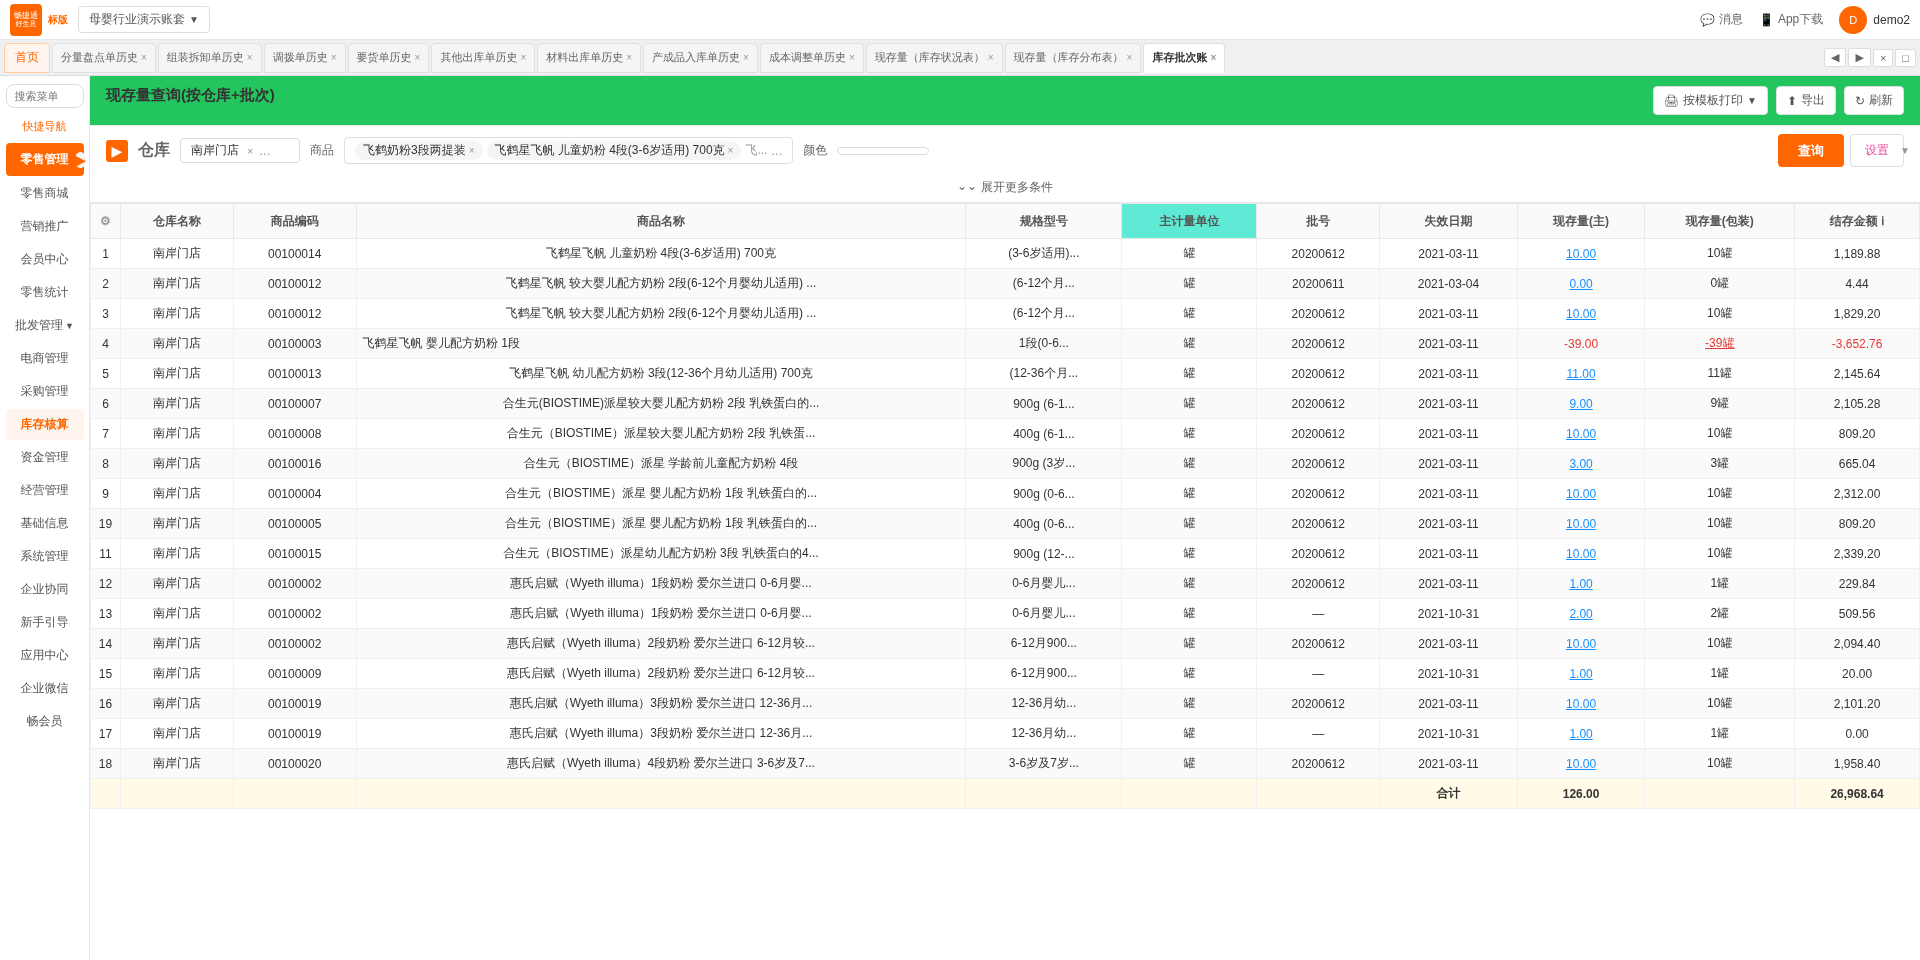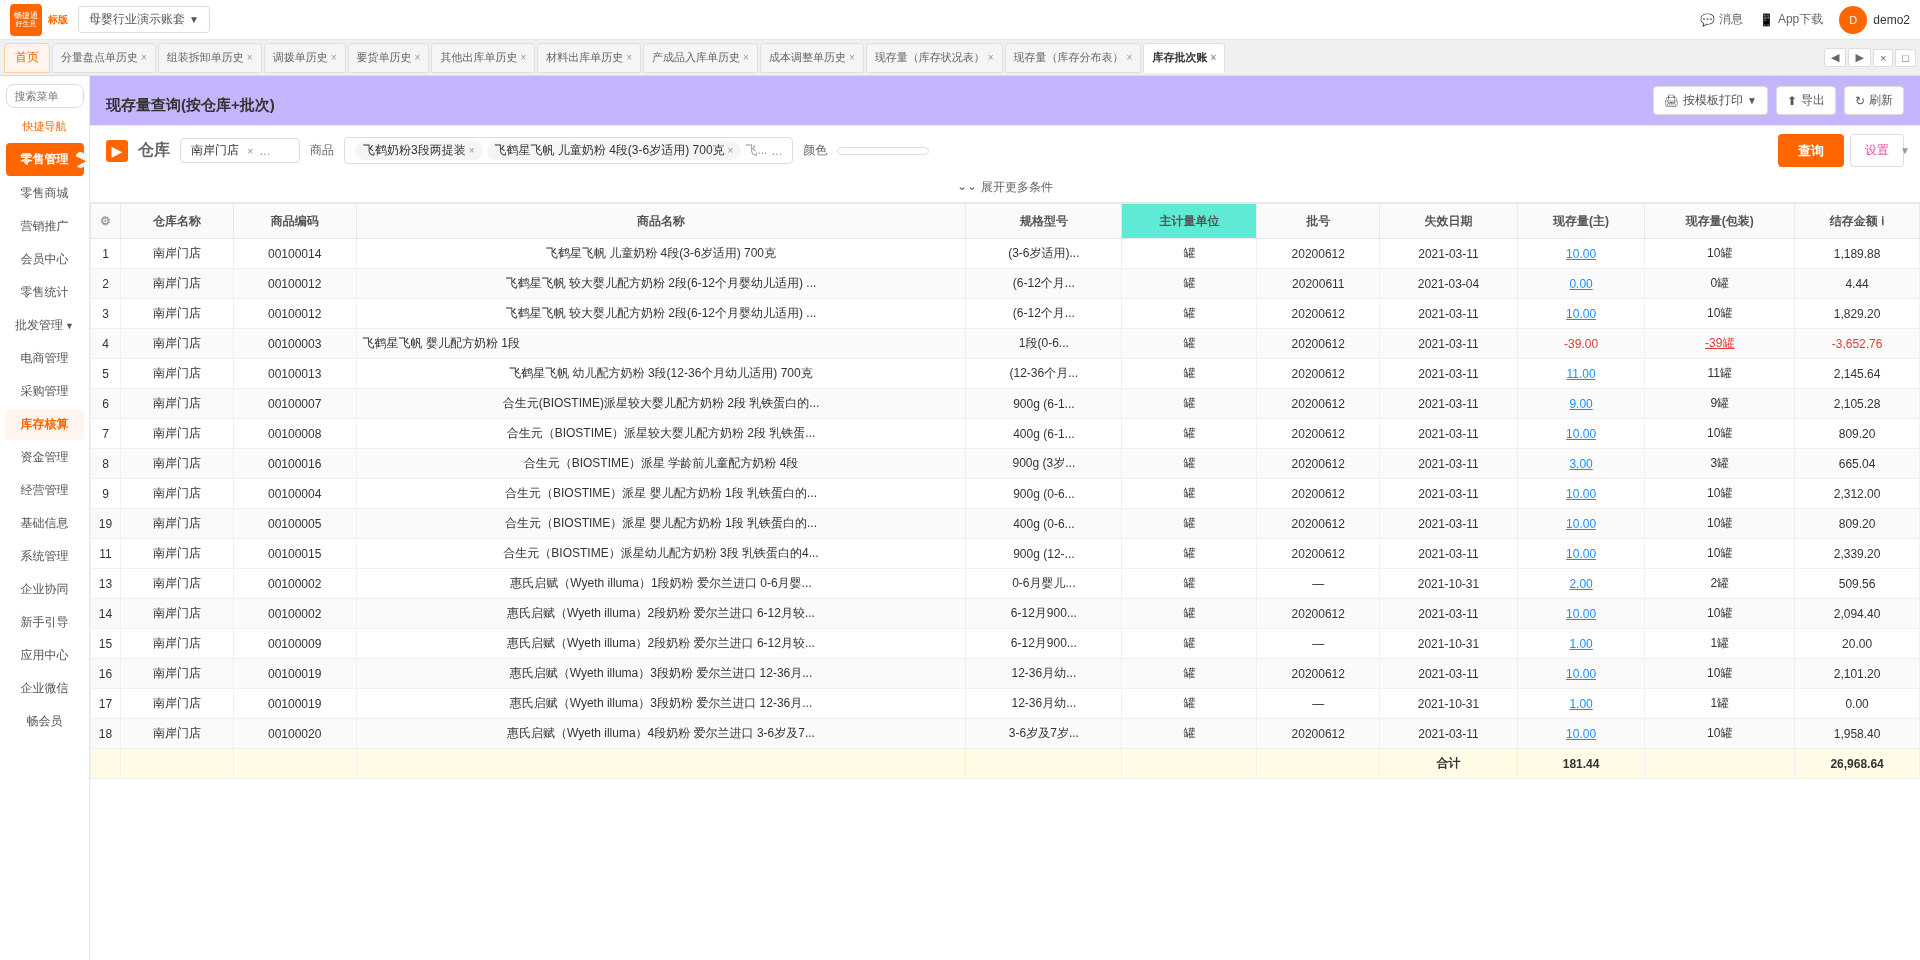--- a/index.html
+++ b/index.html
@@ -126,21 +126,21 @@
     <div style="width:78px; padding:7px 4px; text-align:center; cursor:pointer; border-radius:4px; font-size:12px; color:#555; margin-bottom:2px;">系统管理</div>
     <div style="width:78px; padding:7px 4px; text-align:center; cursor:pointer; border-radius:4px; font-size:12px; color:#555; margin-bottom:2px;">企业协同</div>
     <div style="width:78px; padding:7px 4px; text-align:center; cursor:pointer; border-radius:4px; font-size:12px; color:#555; margin-bottom:2px;">新手引导</div>
     <div style="width:78px; padding:7px 4px; text-align:center; cursor:pointer; border-radius:4px; font-size:12px; color:#555; margin-bottom:2px;">应用中心</div>
     <div style="width:78px; padding:7px 4px; text-align:center; cursor:pointer; border-radius:4px; font-size:12px; color:#555; margin-bottom:2px;">企业微信</div>
     <div style="width:78px; padding:7px 4px; text-align:center; cursor:pointer; border-radius:4px; font-size:12px; color:#555; margin-bottom:2px;">畅会员</div>
   </div>
 
   <div style="flex:1; display:flex; flex-direction:column; overflow:hidden; background:#f5f5f5;">
 
-    <div style="background:#c4b5fd; padding:10px 16px; display:flex; align-items:flex-end; justify-content:space-between; border-bottom:1px solid #e8e8e8;">
+    <div style="background:#22c55e; padding:10px 16px; display:flex; align-items:flex-start; justify-content:space-between; border-bottom:1px solid #e8e8e8;">
       <h2 style="font-size:15px; font-weight:bold; color:#333;">现存量查询(按仓库+批次)</h2>
       <div style="display:flex; align-items:center; gap:8px;">
         <button style="display:flex; align-items:center; gap:4px; padding:5px 10px; border:1px solid #ddd; border-radius:4px; cursor:pointer; font-size:12px; color:#555; background:#fff;">
           <span>🖨</span>
           <span>按模板打印</span>
           <span style="font-size:10px;">▼</span>
         </button>
         <button style="display:flex; align-items:center; gap:4px; padding:5px 10px; border:1px solid #ddd; border-radius:4px; cursor:pointer; font-size:12px; color:#555; background:#fff;">
           <span>⬆</span>
           <span>导出</span>
@@ -351,20 +351,33 @@
               <td style="border: 1px solid rgb(240, 240, 240); padding: 6px; text-align: center; color: rgb(51, 51, 51);">00100015</td>
               <td style="border: 1px solid rgb(240, 240, 240); padding: 6px; text-align: center; color: rgb(51, 51, 51);">合生元（BIOSTIME）派星幼儿配方奶粉 3段 乳铁蛋白的4...</td>
               <td style="border: 1px solid rgb(240, 240, 240); padding: 6px; text-align: center; color: rgb(51, 51, 51);">900g (12-...</td>
               <td style="border: 1px solid rgb(240, 240, 240); padding: 6px; text-align: center; color: rgb(51, 51, 51);">罐</td>
               <td style="border: 1px solid rgb(240, 240, 240); padding: 6px; text-align: center; color: rgb(51, 51, 51);">20200612</td>
               <td style="border: 1px solid rgb(240, 240, 240); padding: 6px; text-align: center; color: rgb(51, 51, 51);">2021-03-11</td>
               <td style="border: 1px solid rgb(240, 240, 240); padding: 6px; text-align: center; color: rgb(24, 144, 255); text-decoration: underline; cursor: pointer;">10.00</td>
               <td style="border: 1px solid rgb(240, 240, 240); padding: 6px; text-align: center; color: rgb(51, 51, 51);">10罐</td>
               <td style="border: 1px solid rgb(240, 240, 240); padding: 6px; text-align: center; color: rgb(51, 51, 51);">2,339.20</td>
             </tr>
+            <tr style="background: rgb(250, 250, 250);">
+              <td style="border: 1px solid rgb(240, 240, 240); padding: 6px; text-align: center; color: rgb(51, 51, 51);">12</td>
+              <td style="border: 1px solid rgb(240, 240, 240); padding: 6px; text-align: center; color: rgb(51, 51, 51);">南岸门店</td>
+              <td style="border: 1px solid rgb(240, 240, 240); padding: 6px; text-align: center; color: rgb(51, 51, 51);">00100002</td>
+              <td style="border: 1px solid rgb(240, 240, 240); padding: 6px; text-align: center; color: rgb(51, 51, 51);">惠氏启赋（Wyeth illuma）1段奶粉 爱尔兰进口 0-6月婴...</td>
+              <td style="border: 1px solid rgb(240, 240, 240); padding: 6px; text-align: center; color: rgb(51, 51, 51);">0-6月婴儿...</td>
+              <td style="border: 1px solid rgb(240, 240, 240); padding: 6px; text-align: center; color: rgb(51, 51, 51);">罐</td>
+              <td style="border: 1px solid rgb(240, 240, 240); padding: 6px; text-align: center; color: rgb(51, 51, 51);">20200612</td>
+              <td style="border: 1px solid rgb(240, 240, 240); padding: 6px; text-align: center; color: rgb(51, 51, 51);">2021-03-11</td>
+              <td style="border: 1px solid rgb(240, 240, 240); padding: 6px; text-align: center; color: rgb(24, 144, 255); text-decoration: underline; cursor: pointer;">1.00</td>
+              <td style="border: 1px solid rgb(240, 240, 240); padding: 6px; text-align: center; color: rgb(51, 51, 51);">1罐</td>
+              <td style="border: 1px solid rgb(240, 240, 240); padding: 6px; text-align: center; color: rgb(51, 51, 51);">229.84</td>
+            </tr>
             <tr style="background: rgb(255, 255, 255);">
               <td style="border: 1px solid rgb(240, 240, 240); padding: 6px; text-align: center; color: rgb(51, 51, 51);">13</td>
               <td style="border: 1px solid rgb(240, 240, 240); padding: 6px; text-align: center; color: rgb(51, 51, 51);">南岸门店</td>
               <td style="border: 1px solid rgb(240, 240, 240); padding: 6px; text-align: center; color: rgb(51, 51, 51);">00100002</td>
               <td style="border: 1px solid rgb(240, 240, 240); padding: 6px; text-align: center; color: rgb(51, 51, 51);">惠氏启赋（Wyeth illuma）1段奶粉 爱尔兰进口 0-6月婴...</td>
               <td style="border: 1px solid rgb(240, 240, 240); padding: 6px; text-align: center; color: rgb(51, 51, 51);">0-6月婴儿...</td>
               <td style="border: 1px solid rgb(240, 240, 240); padding: 6px; text-align: center; color: rgb(51, 51, 51);">罐</td>
               <td style="border: 1px solid rgb(240, 240, 240); padding: 6px; text-align: center; color: rgb(51, 51, 51);">—</td>
               <td style="border: 1px solid rgb(240, 240, 240); padding: 6px; text-align: center; color: rgb(51, 51, 51);">2021-10-31</td>
               <td style="border: 1px solid rgb(240, 240, 240); padding: 6px; text-align: center; color: rgb(24, 144, 255); text-decoration: underline; cursor: pointer;">2.00</td>
@@ -438,21 +451,21 @@
             </tr>
             <tr style="background: rgb(255, 251, 230); font-weight: bold;">
               <td style="border: 1px solid rgb(240, 240, 240); padding: 6px; text-align: center; color: rgb(51, 51, 51);"></td>
               <td style="border: 1px solid rgb(240, 240, 240); padding: 6px; text-align: center; color: rgb(51, 51, 51);"></td>
               <td style="border: 1px solid rgb(240, 240, 240); padding: 6px; text-align: center; color: rgb(51, 51, 51);"></td>
               <td style="border: 1px solid rgb(240, 240, 240); padding: 6px; text-align: center; color: rgb(51, 51, 51);"></td>
               <td style="border: 1px solid rgb(240, 240, 240); padding: 6px; text-align: center; color: rgb(51, 51, 51);"></td>
               <td style="border: 1px solid rgb(240, 240, 240); padding: 6px; text-align: center; color: rgb(51, 51, 51);"></td>
               <td style="border: 1px solid rgb(240, 240, 240); padding: 6px; text-align: center; color: rgb(51, 51, 51);"></td>
               <td style="border: 1px solid rgb(240, 240, 240); padding: 6px; text-align: center; color: rgb(51, 51, 51);">合计</td>
-              <td style="border: 1px solid rgb(240, 240, 240); padding: 6px; text-align: center; color: rgb(51, 51, 51);">181.44</td>
+              <td style="border: 1px solid rgb(240, 240, 240); padding: 6px; text-align: center; color: rgb(51, 51, 51);">126.00</td>
               <td style="border: 1px solid rgb(240, 240, 240); padding: 6px; text-align: center; color: rgb(51, 51, 51);"></td>
               <td style="border: 1px solid rgb(240, 240, 240); padding: 6px; text-align: center; color: rgb(51, 51, 51);">26,968.64</td>
             </tr>
           </tbody>
       </table>
     </div>
 
   </div>
 </div>
 

